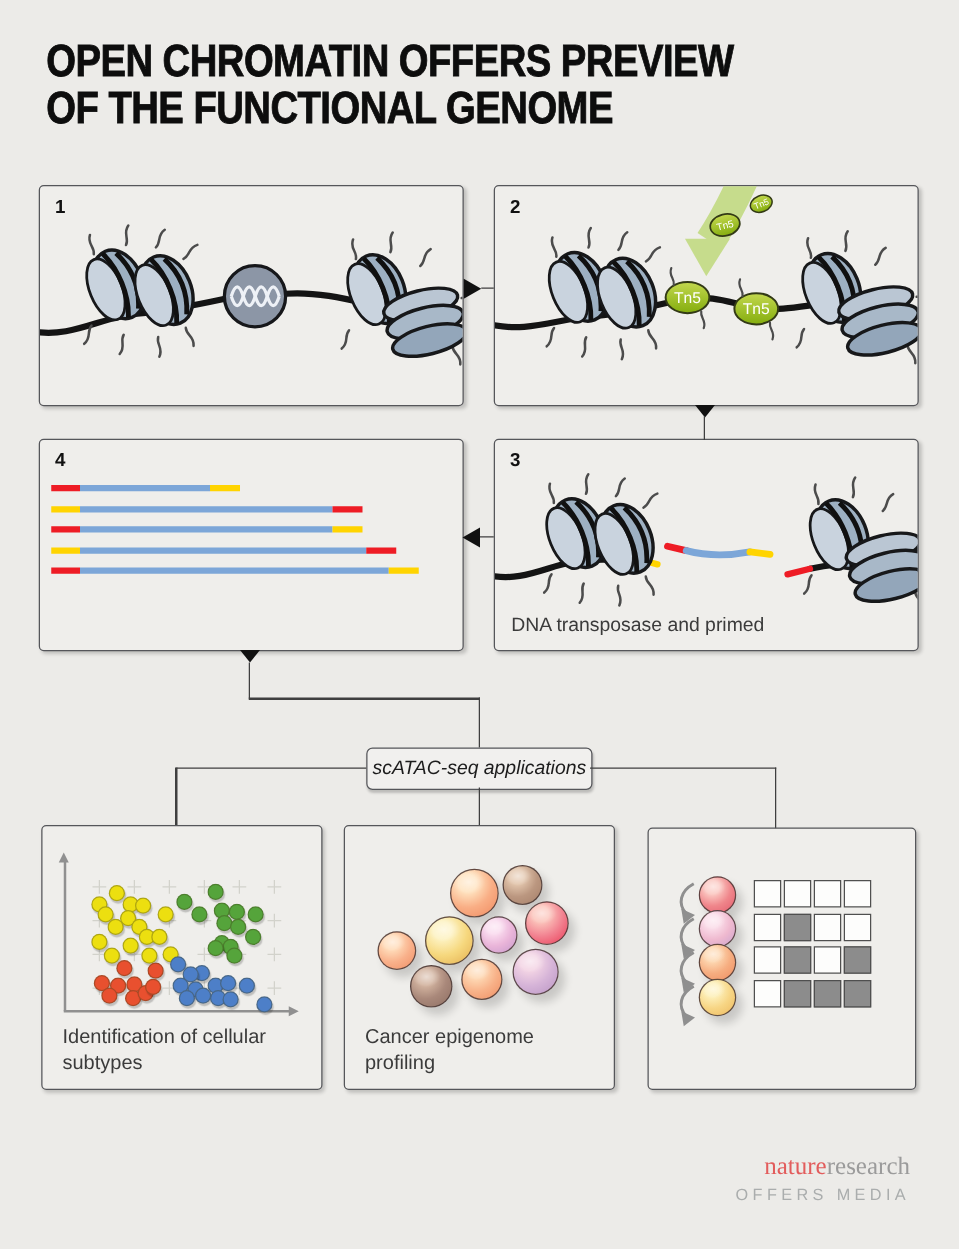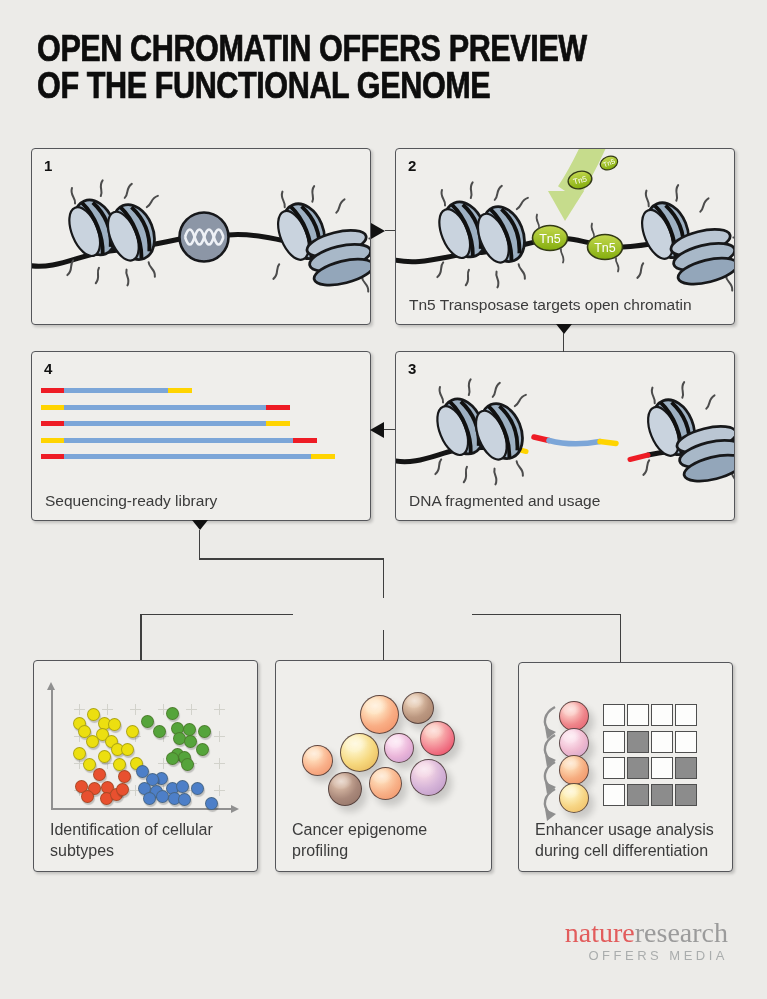--- a/index.html
+++ b/index.html
@@ -50,21 +50,21 @@
   .bubble{position:absolute;border-radius:50%;border:1.5px solid rgba(72,54,52,0.85);
           box-shadow:5px 6px 7px rgba(0,0,0,0.16);box-sizing:border-box;}
 
   
   .ehead{position:absolute;left:84px;top:36px;display:flex;margin-top:16px;}
   .ehead span{display:block;width:22px;margin-right:2px;text-align:center;font-size:11.5px;color:#333;}
   .gcell{position:absolute;width:22px;height:22px;border:1.5px solid #4f4f4f;box-sizing:border-box;background:#fdfdfc;}
 
   
   .footer{position:absolute;right:39px;top:921px;text-align:right;}
-  .brand{font-family:"Liberation Serif", serif;font-size:28px;line-height:24px;}
+  .brand{font-family:"Liberation Serif", serif;font-size:20px;line-height:24px;}
   .brand .red{color:#e25c5c;}
   .brand .gray{color:#9b9b9b;}
   .tagline{margin-top:3px;font-size:13px;letter-spacing:3.5px;color:#aaadad;}
 </style>
 </head>
 <body>
 
 <svg width="0" height="0" style="position:absolute" aria-hidden="true">
   <defs>
     <linearGradient id="gTn5" x1="0" y1="0" x2="0" y2="1">
@@ -168,21 +168,20 @@
       <g transform="translate(154,89)">
         <use href="#tn5big"></use>
         <text y="4.5" font-size="12.5" fill="#ffffff" text-anchor="middle">Tn5</text>
       </g>
       <g transform="translate(209,98)">
         <use href="#tn5big"></use>
         <text y="4.5" font-size="12.5" fill="#ffffff" text-anchor="middle">Tn5</text>
       </g>
     </svg>
     <div class="stepnum">2</div>
-    <div class="cap">Tn5 Transposase targets open chromatin</div>
   </div>
 
   <div class="panel" style="left:31px;top:351px;width:338px;height:168px;">
     <div style="position:absolute;inset:0;">
         <div class="lib-bar" style="top: 36px; left: 9px; height: 5px;">
           <span style="width: 23px; background: rgb(238, 28, 37);"></span>
           <span style="width: 104px; background: rgb(124, 166, 216);"></span>
           <span style="width: 24px; background: rgb(255, 212, 0);"></span>
         </div>
         <div class="lib-bar" style="top: 52.6px; left: 9px; height: 5px;">
@@ -200,21 +199,20 @@
           <span style="width: 229px; background: rgb(124, 166, 216);"></span>
           <span style="width: 24px; background: rgb(238, 28, 37);"></span>
         </div>
         <div class="lib-bar" style="top: 102.4px; left: 9px; height: 5px;">
           <span style="width: 23px; background: rgb(238, 28, 37);"></span>
           <span style="width: 247px; background: rgb(124, 166, 216);"></span>
           <span style="width: 24px; background: rgb(255, 212, 0);"></span>
         </div>
       </div>
     <div class="stepnum">4</div>
-    <div class="cap">Sequencing-ready library</div>
   </div>
 
   <div class="panel" style="left:395px;top:351px;width:338px;height:168px;">
     <svg viewBox="0 0 338 155" width="338" height="155">
       <path d="M -6 108 C 20 114 40 102 60 98 C 80 94 100 96 120 97" fill="none" stroke="#141414" stroke-width="5" stroke-linecap="round"></path>
       <path d="M 117 96 L 130 99.5" stroke="#ffd400" stroke-width="5" stroke-linecap="round"></path>
       <path d="M 252 103 C 270 99 290 97 312 99" fill="none" stroke="#141414" stroke-width="5" stroke-linecap="round"></path>
       <path d="M 234 107.5 L 252 103" stroke="#ee1c25" stroke-width="5" stroke-linecap="round"></path>
       <g stroke-linecap="round">
         <path d="M 138 85 L 153 88.5" stroke="#ee1c25" stroke-width="5.5" fill="none"></path>
@@ -222,37 +220,40 @@
         <path d="M 204 89.5 L 220 91.5" stroke="#ffd400" stroke-width="5.5" fill="none"></path>
       </g>
       <g>
           <use href="#pairc" transform="translate(82,78) scale(0.92)"></use>
         </g>
       <g>
           <use href="#rightc" transform="translate(290,88) scale(0.92)"></use>
         </g>
     </svg>
     <div class="stepnum">3</div>
-    <div class="cap">DNA fragmented and usage</div>
+    <div class="cap">DNA transposase and primed</div>
   </div>
 
   <div class="tri-r" style="left:371px;top:222.5px;"></div>
   <div class="line" style="left:385px;top:229.5px;width:10px;height:1.5px;"></div>
 
   <div class="tri-d" style="left:555.5px;top:324px;"></div>
   <div class="line" style="left:562.8px;top:333px;width:1.5px;height:19px;"></div>
 
   <div class="tri-l" style="left:370px;top:421.5px;"></div>
   <div class="line" style="left:384px;top:428.5px;width:11px;height:1.5px;"></div>
 
   <div class="tri-d" style="left:191.5px;top:520px;"></div>
   <div class="line" style="left:198.8px;top:530px;width:1.5px;height:29px;"></div>
   <div class="line" style="left:198.8px;top:558px;width:185px;height:1.5px;"></div>
   <div class="line" style="left:382.5px;top:558px;width:1.5px;height:40px;"></div>
 
+  <div class="hub">
+    <span>scATAC-seq applications</span>
+  </div>
 
   <div class="line" style="left:141px;top:613.5px;width:152px;height:1.5px;"></div>
   <div class="line" style="left:140.3px;top:613.5px;width:1.5px;height:47px;"></div>
   <div class="line" style="left:472px;top:613.5px;width:149px;height:1.5px;"></div>
   <div class="line" style="left:619.8px;top:613.5px;width:1.5px;height:49px;"></div>
   <div class="line" style="left:382.5px;top:630px;width:1.5px;height:30px;"></div>
 
   <div class="panel" style="left:275px;top:660px;width:215px;height:210px;">
     <div style="position:absolute;inset:0;">
         <div class="bubble" style="left: 83.5px; top: 33.5px; width: 39px; height: 39px; background: radial-gradient(55% 40% at 38% 26%, rgba(255, 255, 255, 0.55), rgba(255, 255, 255, 0) 65%), radial-gradient(circle at 35% 28%, rgb(255, 227, 192) 0%, rgb(255, 227, 192) 20%, rgb(249, 174, 133) 55%, rgb(240, 138, 96) 100%);"></div>
@@ -393,21 +394,20 @@
         <path d="M36 99 C 25 105 23 115 30 123"></path>
         <path d="M36 126 C 25 132 23 142 30 150"></path>
       </g>
       <g fill="#8f8f8f">
         <polygon points="26,64 37,69 28,76"></polygon>
         <polygon points="26,92 37,97 28,104"></polygon>
         <polygon points="26,119 37,124 28,131"></polygon>
         <polygon points="26,146 37,151 28,158"></polygon>
       </g>
     </svg>
-    <div class="app-cap">Enhancer usage analysis during cell differentiation</div>
   </div>
 
   <div class="footer">
     <div class="brand">
       <span class="red">nature</span><span class="gray">research</span>
     </div>
     <div class="tagline">OFFERS MEDIA</div>
   </div>
 
 </div>

